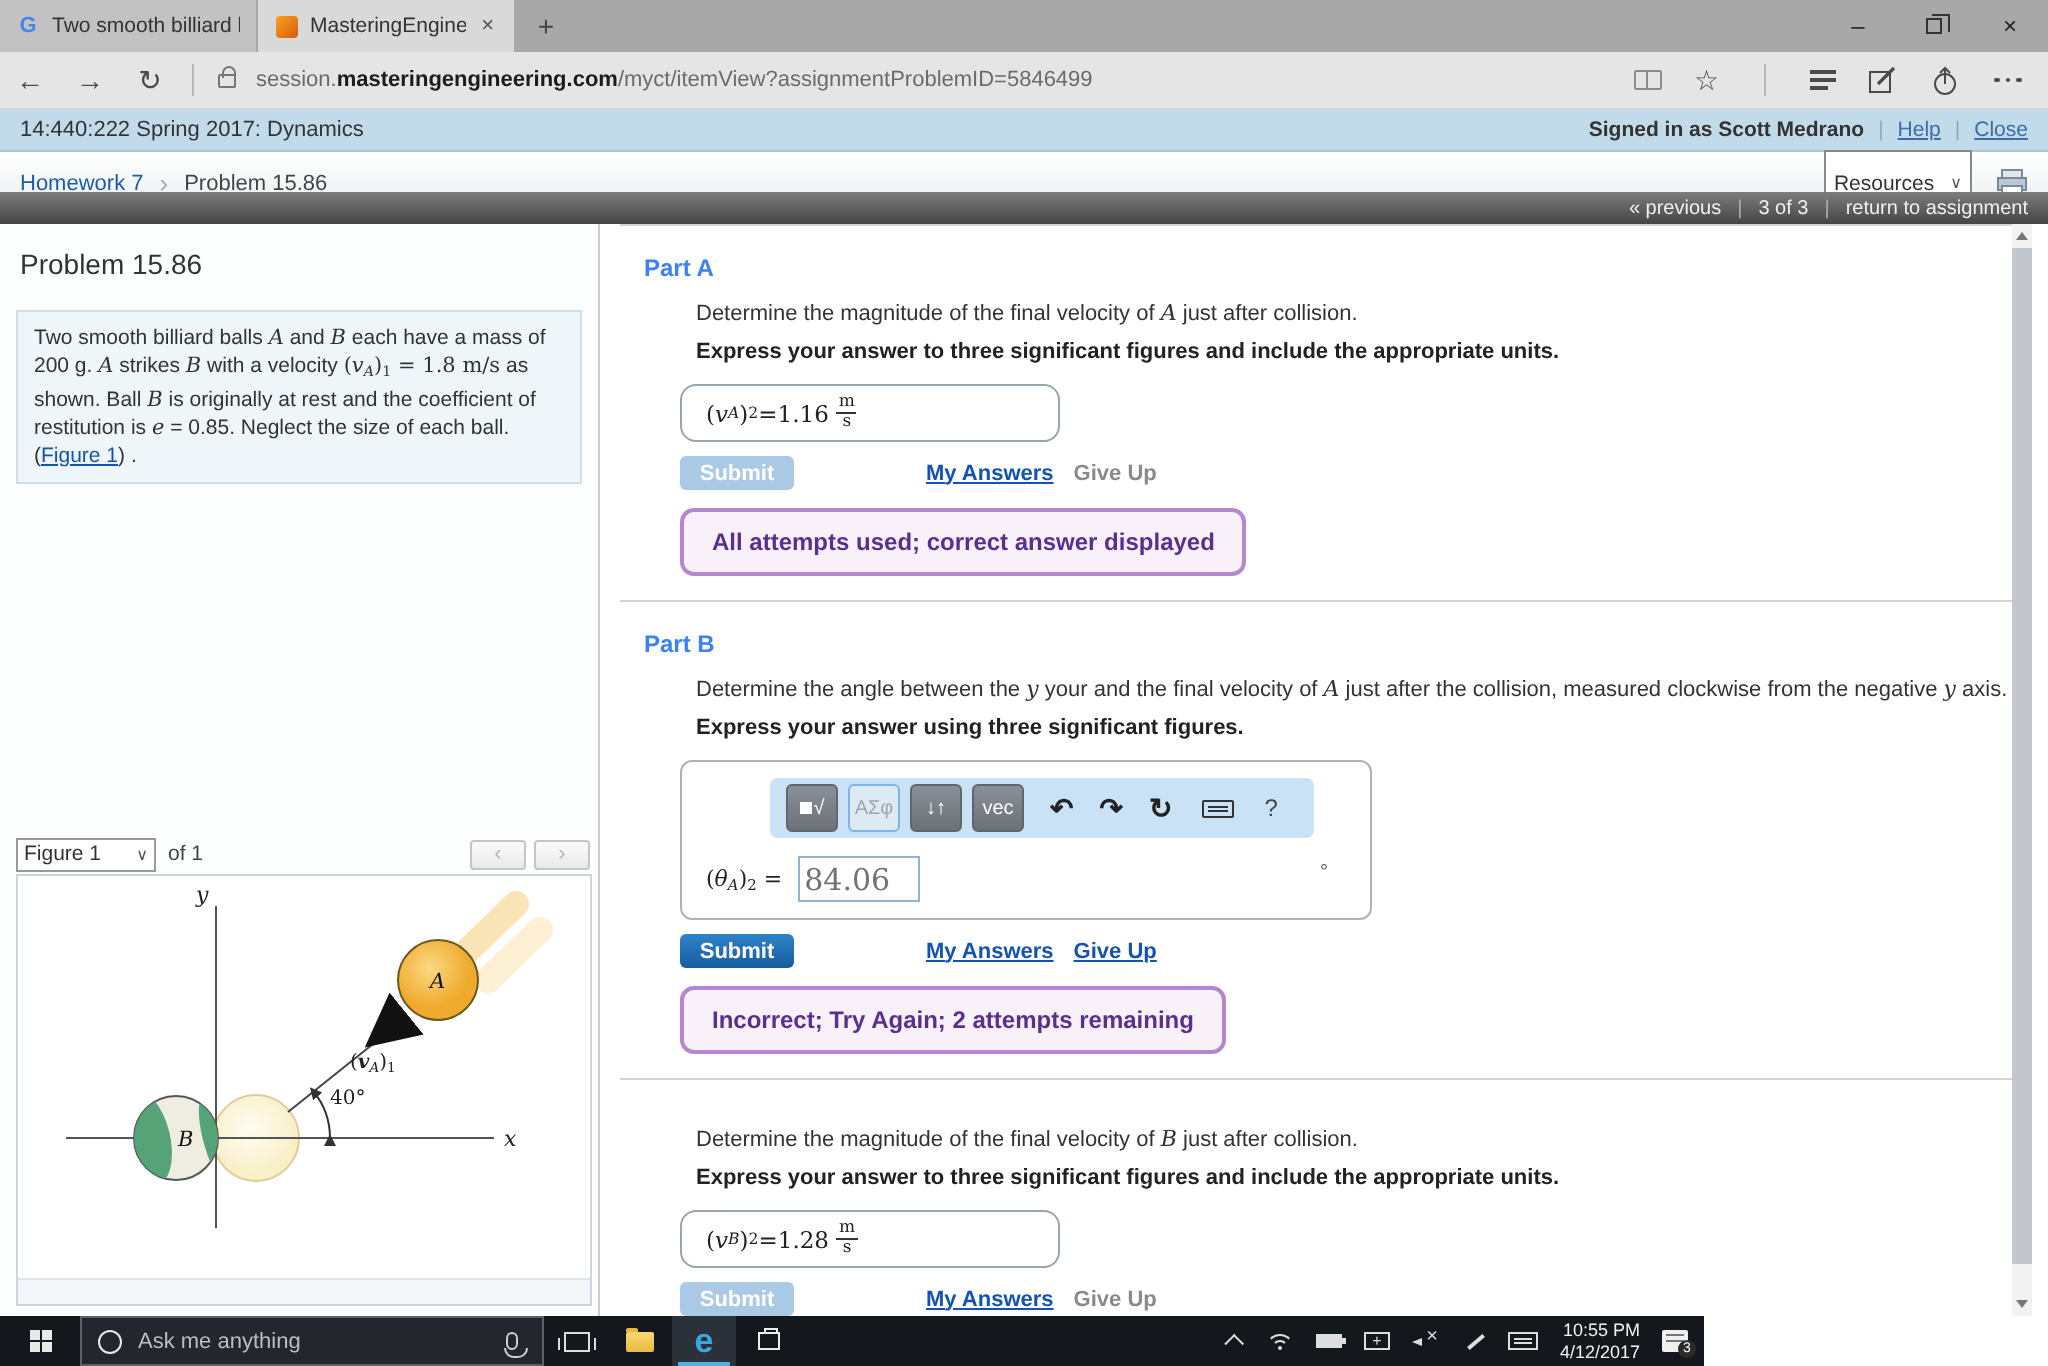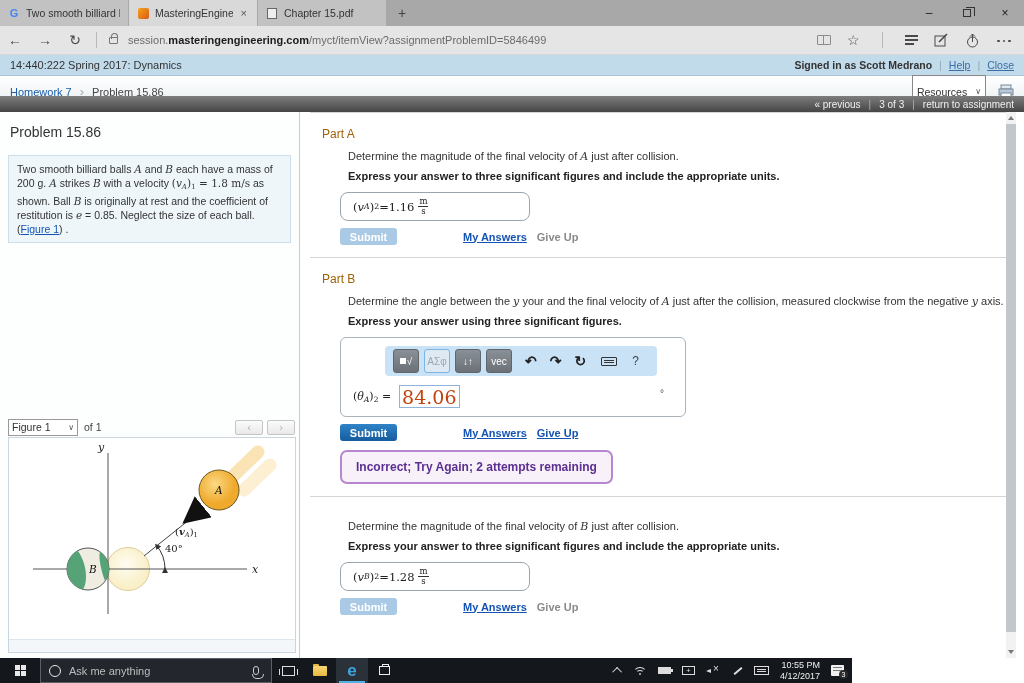--- a/index.html
+++ b/index.html
@@ -67,21 +67,21 @@
   .figure-of { font-size:10.5px; color:#444; margin-left:6px; }
   .fig-nav { margin-left:auto; display:flex; gap:4px; }
   .fig-btn { width:28px; height:15px; border:1px solid #c5c5c5; border-radius:2px; background:linear-gradient(#fbfbfb,#e9e9e9); color:#b3b3b3; font-size:11px; line-height:13px; text-align:center; }
   .figure-panel { position:absolute; left:8px; top:325px; width:288px; height:216px; border:1px solid #c9d6e0; background:#fff; }
   .figure-strip { position:absolute; left:0; bottom:0; width:100%; height:13px; background:#f3f7fa; border-top:1px solid #dde6ed; }
   .vel-label { position:absolute; left:166px; top:88px; font-size:10px; color:#222; }
 
   .right-panel { position:absolute; left:310px; top:0; width:696px; height:546px; background:#fff; }
   .sep { border-top:1px solid #d4d4d4; margin:0; }
   .part { padding:14px 0 12px 0; }
-  .part-title { font-size:12px; font-weight:normal; color:#a16207; margin-left:12px; }
+  .part-title { font-size:12px; font-weight:bold; color:#3b82f6; margin-left:12px; }
   .part-desc { font-size:11px; color:#333; margin:9px 0 0 38px; }
   .part-instr { font-size:11px; font-weight:bold; color:#222; margin:7px 0 0 38px; }
   .ans-box { margin:10px 0 0 30px; width:190px; height:29px; border:1px solid #9aa5ad; border-radius:8px; background:#fff; display:flex; align-items:center; padding-left:12px; font-size:11.5px; color:#222; }
   .btn-row { display:flex; align-items:center; margin:7px 0 0 30px; }
   .submit-btn { width:57px; height:17px; border:none; border-radius:3px; color:#fff; font-size:11px; font-weight:bold; font-family:"Liberation Sans",sans-serif; }
   .submit-disabled { background:#a9c9e5; }
   .submit-enabled { background:linear-gradient(#2f83c7,#155c9e); }
   .my-answers { margin-left:66px; font-size:11px; font-weight:bold; color:#1353b4; text-decoration:underline; }
   .give-up { margin-left:10px; font-size:11px; font-weight:bold; }
   .give-up.disabled { color:#8a8a8a; text-decoration:none; }
@@ -94,21 +94,21 @@
   .eq-toolbar { position:absolute; left:44px; top:8px; width:272px; height:30px; background:#c9e2f6; border-radius:4px; display:flex; align-items:center; gap:5px; padding:0 8px; }
   .eq-btn { width:26px; height:24px; border-radius:3px; border:1px solid #5f666c; background:linear-gradient(#8a9097,#6b7177); color:#fff; font-size:10px; display:flex; align-items:center; justify-content:center; gap:1px; }
   .eq-btn.sel { background:#dfe9f2; border:1px solid #7fb2e5; color:#9aa7b5; }
   .sq-glyph { width:6px; height:6px; background:#fff; display:inline-block; }
   .eq-ico { font-size:14px; font-weight:bold; color:#222; margin-left:8px; }
   .kbd-ico { width:16px; height:9px; border:1px solid #333; border-radius:1px; margin-left:10px; position:relative; }
   .kbd-ico::before { content:""; position:absolute; left:2px; top:2px; width:10px; height:1px; background:#333; box-shadow:0 2px 0 #333; }
   .eq-help { font-size:12px; color:#444; margin-left:10px; }
   .eq-input-row { position:absolute; left:12px; top:47px; display:flex; align-items:center; }
   .eq-label { font-size:11px; color:#222; }
-  .eq-input { margin-left:8px; width:61px; height:23px; border:1px solid #8fb3d9; font-family:"DejaVu Serif",serif; font-size:19px; color:#c2410c; padding-left:2px; background:#fff; }
+  .eq-input { margin-left:8px; width:61px; height:23px; border:1px solid #8fb3d9; font-family:"DejaVu Serif",serif; font-size:15px; color:#737373; padding-left:2px; background:#fff; }
   .degree { position:absolute; right:21px; top:50px; font-size:10px; color:#555; }
 
   
   .mi { font-family:"DejaVu Serif",serif; font-style:italic; }
   .mm { font-family:"DejaVu Serif",serif; }
   .mbold { font-weight:bold; }
   .msub { font-size:0.68em; vertical-align:-2px; }
   .mlink { color:#1353b4; text-decoration:underline; }
   .frac { display:inline-flex; flex-direction:column; align-items:center; font-family:"DejaVu Serif",serif; font-size:8.5px; line-height:1.05; vertical-align:-4px; margin-left:4px; }
   .frac .fn { border-bottom:1px solid #333; padding:0 1px; }
@@ -176,26 +176,20 @@
         </span>
       <span class="tab-label">Two smooth billiard balls A</span>
     </div>
     <div class="tab active">
       <span class="favicon">
           <span class="fav-m"></span>
         </span>
       <span class="tab-label">MasteringEngineering M</span>
       <span class="tab-close">×</span>
     </div>
-    <div class="tab">
-      <span class="favicon">
-          <span class="fav-pdf"></span>
-        </span>
-      <span class="tab-label">Chapter 15.pdf</span>
-    </div>
     <div class="newtab">+</div>
     <div class="win-controls">
       <div class="win-btn">–</div>
       <div class="win-btn">
           <span class="restore-glyph"></span>
         </div>
       <div class="win-btn">×</div>
     </div>
   </div>
 
@@ -352,20 +346,21 @@
             <span class="frac">
               <span class="fn">m</span>
               <span class="fd">s</span>
             </span>
           </div>
         <div class="btn-row">
           <button class="submit-btn submit-disabled">Submit</button>
           <a class="my-answers">My Answers</a>
           <span class="give-up disabled">Give Up</span>
         </div>
+        <div class="feedback fb-purple">All attempts used; correct answer displayed</div>
       </div>
 
       <div class="sep"></div>
 
       <div class="part">
         <div class="part-title">Part B</div>
         <div class="part-desc"><span>Determine the angle between the </span><span class="mi">y</span><span> your and the final velocity of </span><span class="mi">A</span><span> just after the collision, measured clockwise from the negative </span><span class="mi">y</span><span> axis.</span></div>
         <div class="part-instr">Express your answer using three significant figures.</div>
 
         <div class="editor-box">

